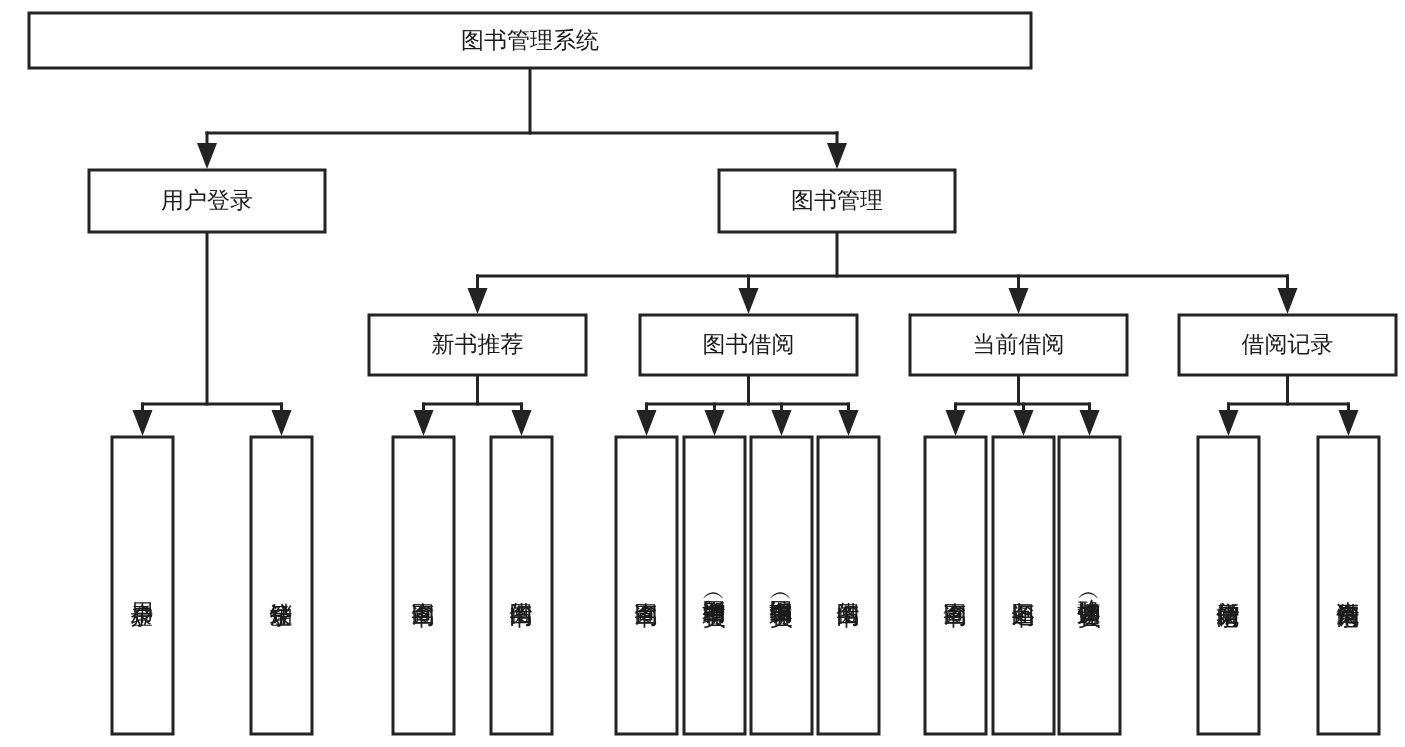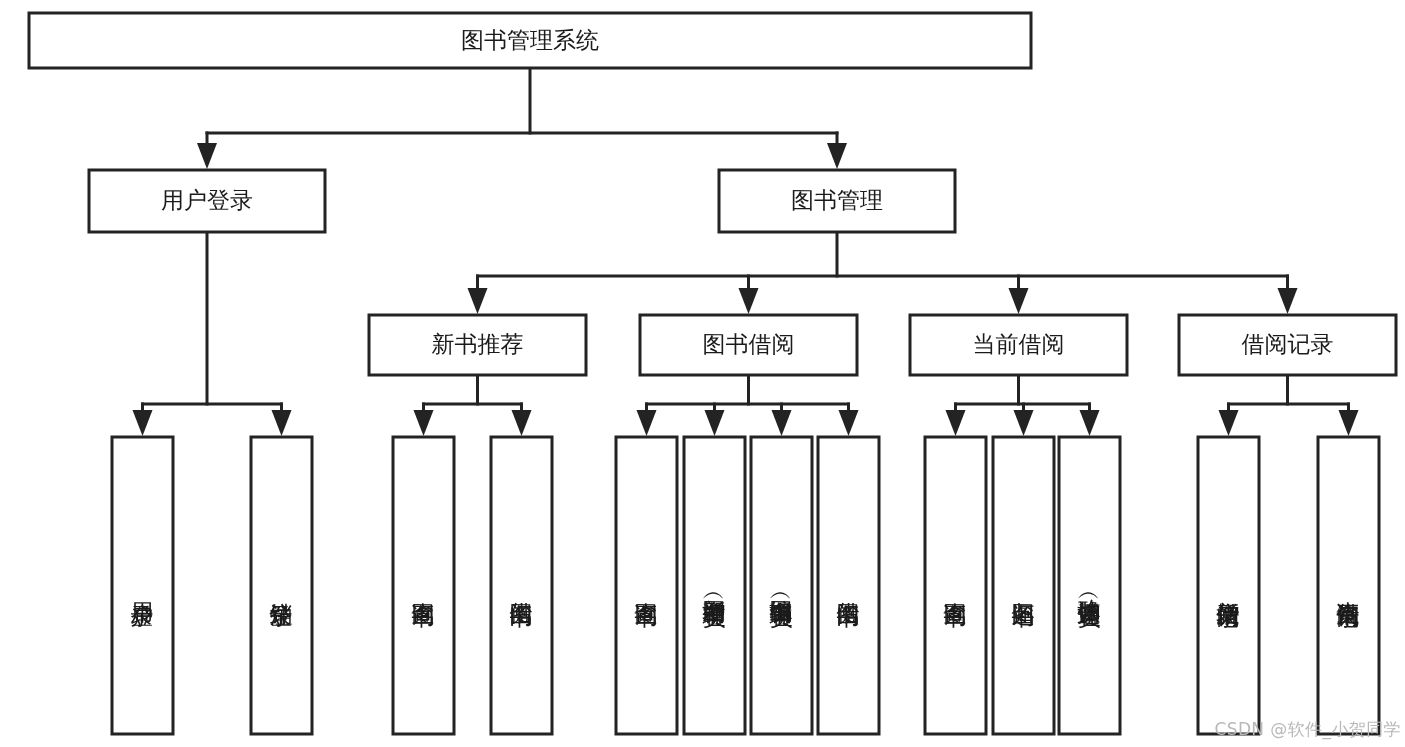--- a/index.html
+++ b/index.html
@@ -247,14 +247,13 @@
       <div class="leaf-label-wrap" style="left: 1051px; top: 437px; width: 61px; height: 297px;">
         <span class="leaf-label">确认归还（管理员）</span>
       </div>
       <div class="leaf-label-wrap" style="left: 1190px; top: 437px; width: 61px; height: 297px;">
         <span class="leaf-label">新增借阅记录</span>
       </div>
       <div class="leaf-label-wrap" style="left: 1310px; top: 437px; width: 61px; height: 297px;">
         <span class="leaf-label">查询借阅记录</span>
       </div>
     </div>
-  <div class="watermark">CSDN @软件_小贺同学</div>
 </div>
 
 </body></html>

